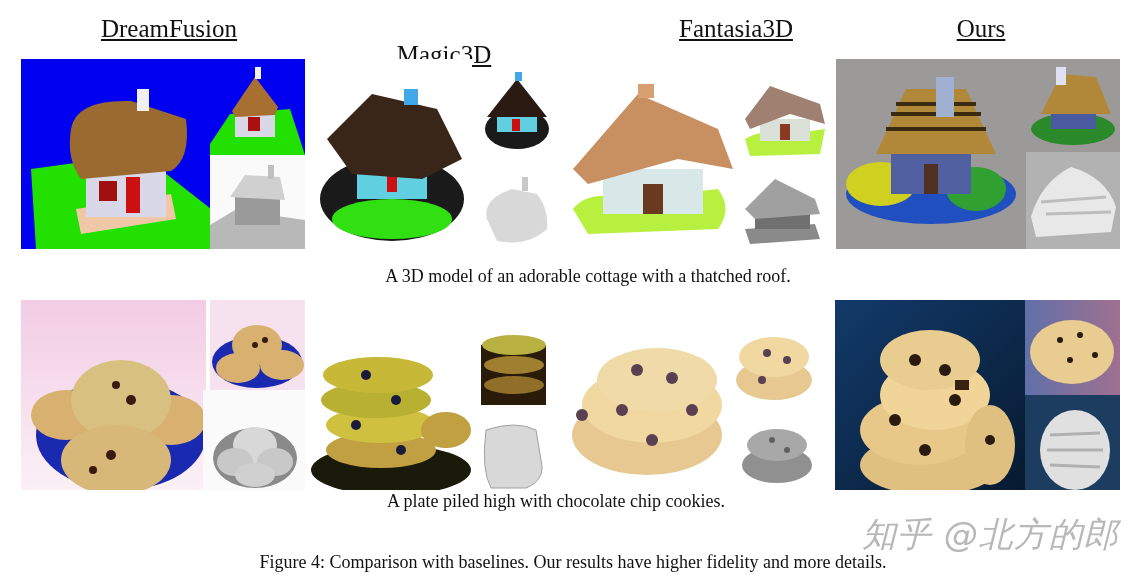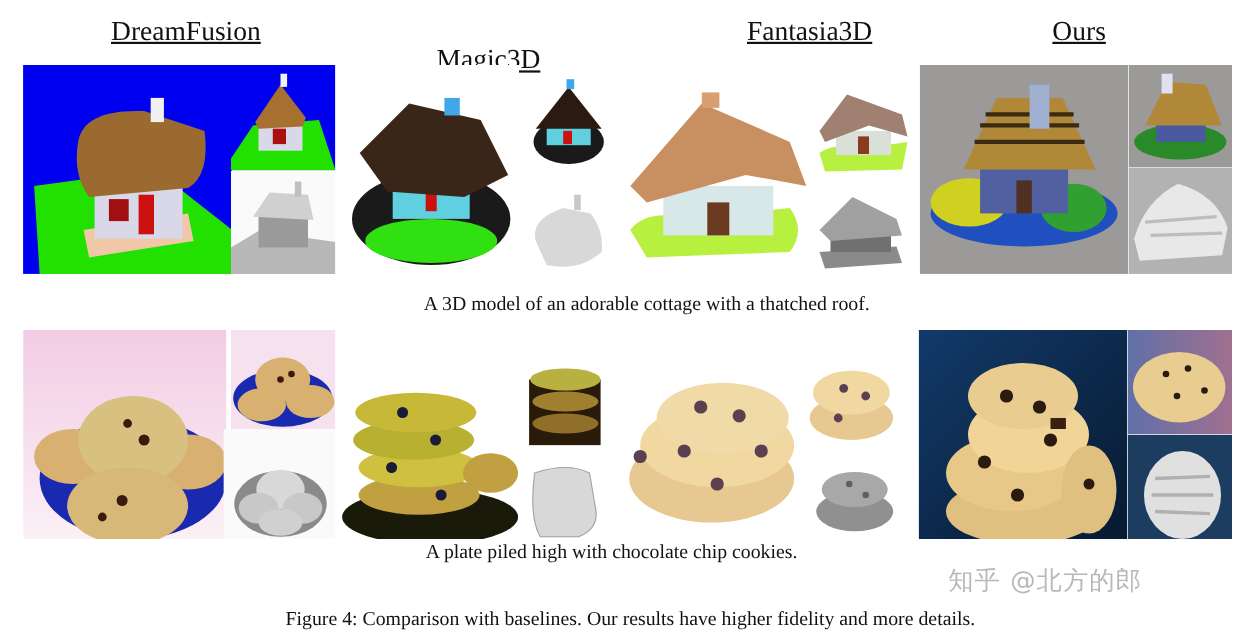--- a/index.html
+++ b/index.html
@@ -1,21 +1,21 @@
 <!DOCTYPE html>
 <html><head>
 <meta charset="utf-8">
 <style>
   html,body{margin:0;padding:0;background:#fff;}
   body{width:1136px;height:577px;position:relative;overflow:hidden;font-family:"Liberation Serif","DejaVu Serif",serif;color:#111;}
   .hdr{position:absolute;top:14px;font-size:25px;line-height:30px;white-space:nowrap;transform:translateX(-50%);text-decoration:underline;}
   .cap{position:absolute;font-size:18px;line-height:30px;white-space:nowrap;transform:translateX(-50%);}
   .panel{position:absolute;overflow:hidden;}
   .box{position:absolute;overflow:hidden;}
-  .wm{position:absolute;left:862px;top:512px;font-family:"DejaVu Sans",sans-serif;font-size:23px;color:rgba(160,160,160,0.75);letter-spacing:1px;white-space:nowrap;text-shadow:1px 1px 0 rgba(255,255,255,0.6);}
+  .wm{position:absolute;left:862px;top:512px;font-family:"DejaVu Sans",sans-serif;font-size:34px;color:rgba(160,160,160,0.75);letter-spacing:1px;white-space:nowrap;text-shadow:1px 1px 0 rgba(255,255,255,0.6);font-style:italic;}
   svg{display:block;}
 </style>
 </head>
 <body>
 
 <div class="hdr" style="left:169px;">DreamFusion</div>
 <div class="hdr" style="left:444px;margin-top:26px;">Magic3D</div>
 <div class="hdr" style="left:736px;">Fantasia3D</div>
 <div class="hdr" style="left:981px;text-align:center;">Ours</div>
 

